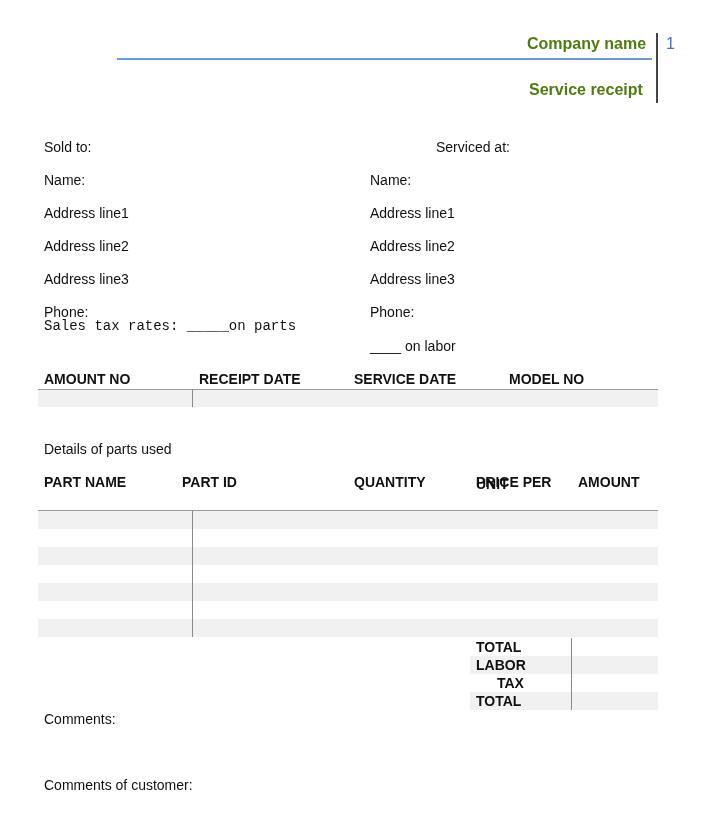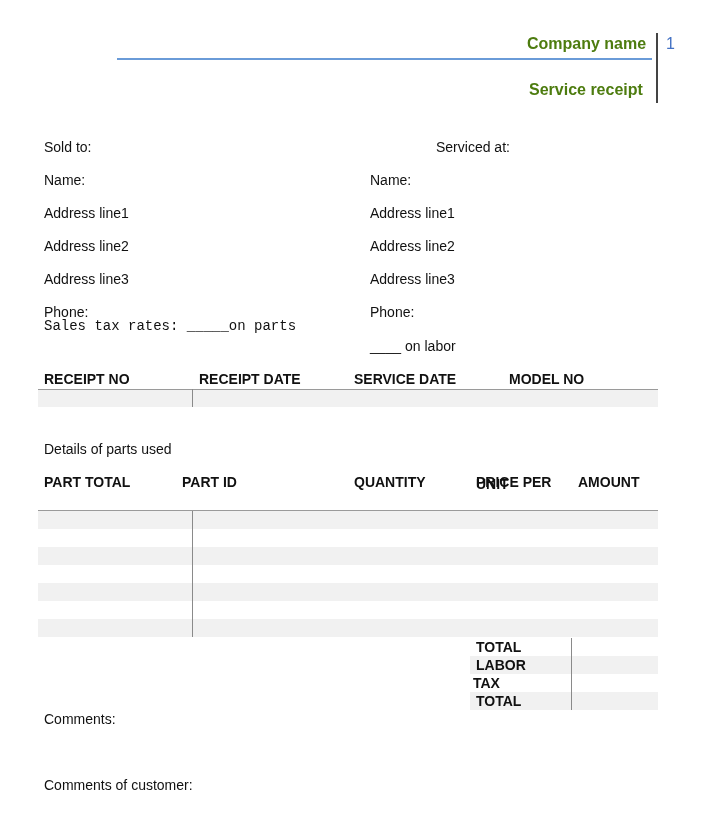--- a/index.html
+++ b/index.html
@@ -40,31 +40,31 @@
 
 <div class="abs lbl" style="left:44px; top:271px;">Address line3</div>
 <div class="abs lbl" style="left:370px; top:271px;">Address line3</div>
 
 <div class="abs lbl" style="left:44px; top:304px;">Phone:</div>
 <div class="abs lbl" style="left:370px; top:304px;">Phone:</div>
 
 <div class="abs lbl" style="left:44px; top:318px;font-family:Liberation Mono, monospace;">Sales tax rates: _____on parts</div>
 <div class="abs lbl" style="left:370px; top:338px;">____ on labor</div>
 
-<div class="abs th" style="left:44px; top:371px;">RECEIPT NO</div>
+<div class="abs th" style="left:44px; top:371px;">AMOUNT NO</div>
 <div class="abs th" style="left:199px; top:371px;">RECEIPT DATE</div>
 <div class="abs th" style="left:354px; top:371px;">SERVICE DATE</div>
 <div class="abs th" style="left:509px; top:371px;">MODEL NO</div>
 <div class="band" style="left:38px; top:389px; width:620px; height:18px;"></div>
 <div class="hline" style="left:38px; top:389px; width:620px;"></div>
 <div class="vline" style="left:192px; top:389px; height:18px;"></div>
 
 <div class="abs lbl" style="left:44px; top:441px;">Details of parts used</div>
 
-<div class="abs th" style="left:44px; top:474px;">PART TOTAL</div>
+<div class="abs th" style="left:44px; top:474px;">PART NAME</div>
 <div class="abs th" style="left:182px; top:474px;">PART ID</div>
 <div class="abs th" style="left:354px; top:474px;">QUANTITY</div>
 <div class="abs th" style="left:476px; top:474px;">PRICE PER</div>
 <div class="abs th" style="left:476px; top:476px;">UNIT</div>
 <div class="abs th" style="left:578px; top:474px;">AMOUNT</div>
 
 <div class="band" style="left:38px; top:511px; width:620px; height:18px;"></div>
 <div style="position:absolute; left:38px; top:529px; width:620px; height:18px;"></div>
 <div class="band" style="left:38px; top:547px; width:620px; height:18px;"></div>
 <div style="position:absolute; left:38px; top:565px; width:620px; height:18px;"></div>
@@ -75,17 +75,17 @@
 <div class="vline" style="left:192px; top:511px; height:126px;"></div>
 
 <div style="position:absolute; left:470px; top:638px; width:188px; height:18px;"></div>
 <div class="band" style="left:470px; top:656px; width:188px; height:18px;"></div>
 <div style="position:absolute; left:470px; top:674px; width:188px; height:18px;"></div>
 <div class="band" style="left:470px; top:692px; width:188px; height:18px;"></div>
 <div class="vline" style="left:571px; top:638px; height:72px;"></div>
 
 <div class="abs tot" style="left:476px; top:639px;">TOTAL</div>
 <div class="abs tot" style="left:476px; top:657px;">LABOR</div>
-<div class="abs tot" style="left:473px; top:675px;">TAX</div>
+<div class="abs tot" style="left:497px; top:675px;">TAX</div>
 <div class="abs tot" style="left:476px; top:693px;">TOTAL</div>
 
 <div class="abs lbl" style="left:44px; top:711px;">Comments:</div>
 <div class="abs lbl" style="left:44px; top:777px;">Comments of customer:</div>
 
 </body></html>

